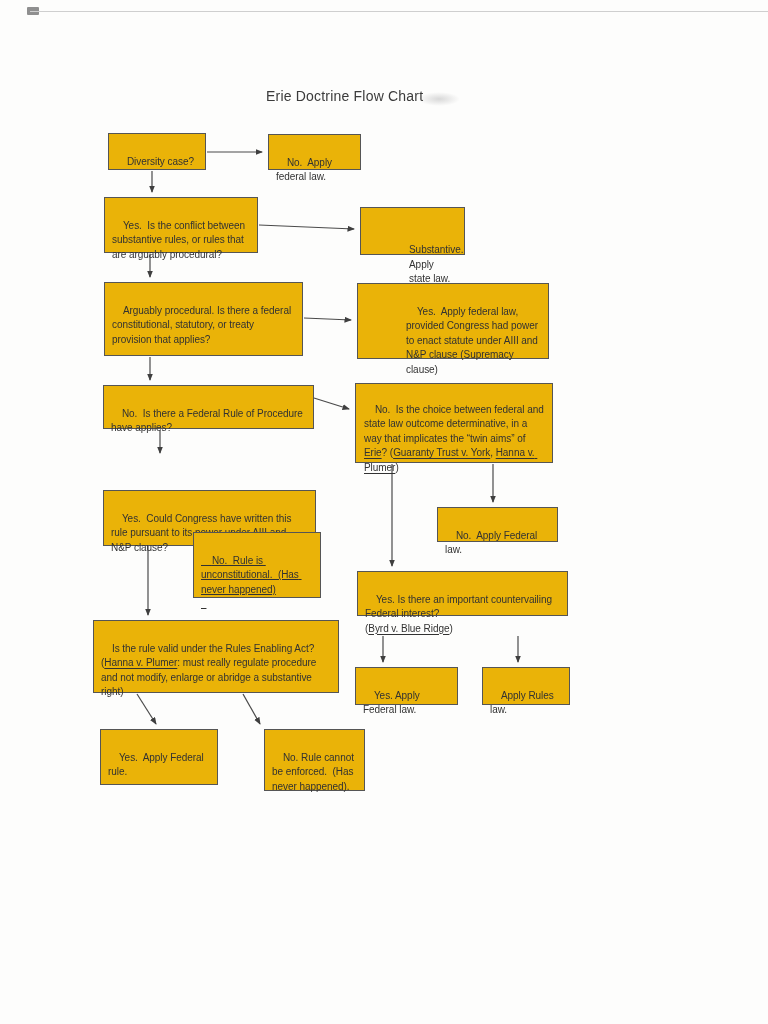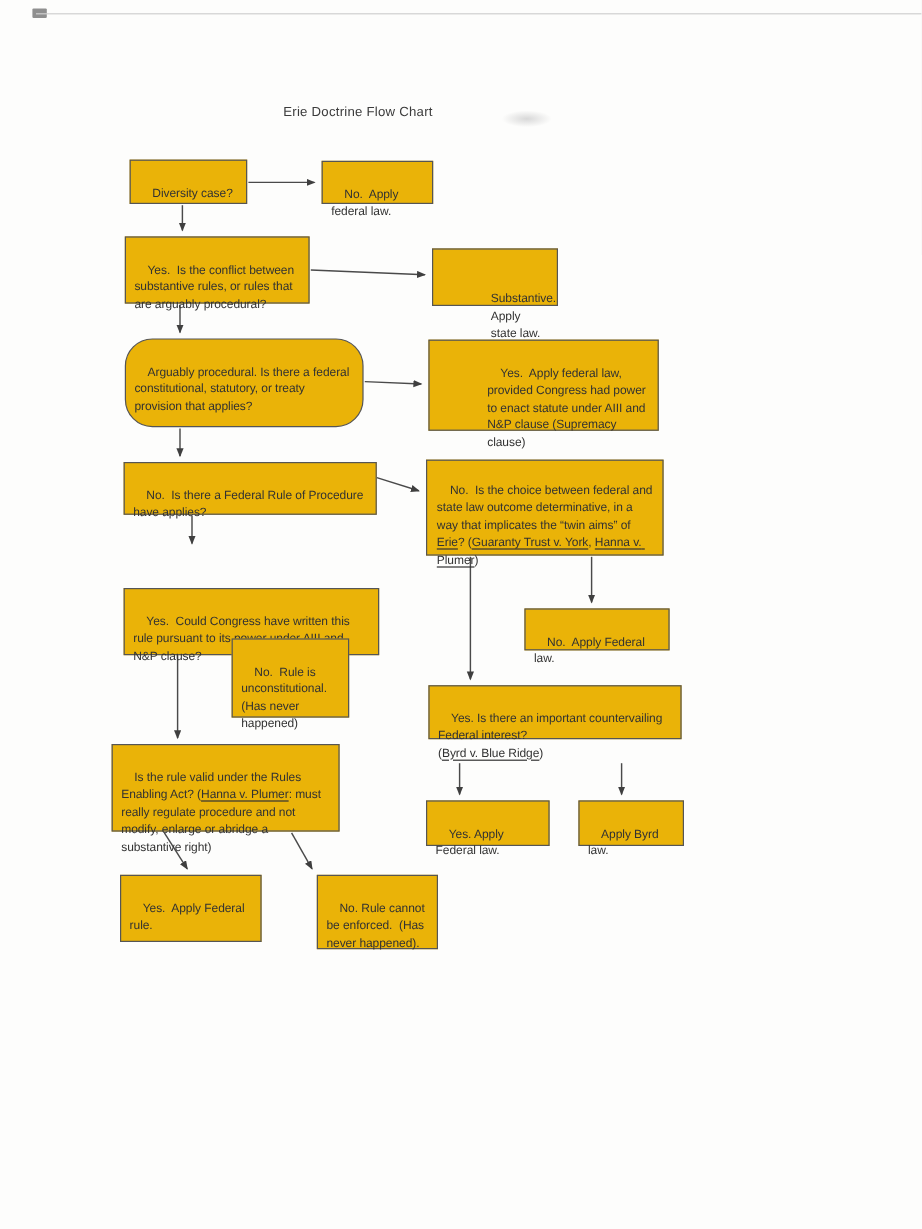--- a/index.html
+++ b/index.html
@@ -4,39 +4,39 @@
 <style>
   html,body{margin:0;padding:0;}
   body{background:#e9e9e9;font-family:"Liberation Sans",sans-serif;}
   .page{position:relative;width:768px;height:1024px;background:#fdfdfc;overflow:hidden;
         color:#333;}
   
   .scan-topline{position:absolute;left:30px;top:11px;width:738px;height:1px;background:#cfcfcf;}
   .scan-mark{position:absolute;left:27px;top:7px;width:12px;height:8px;background:#8f8f8f;border-radius:1px;}
   .scan-smudge{position:absolute;left:418px;top:92px;width:42px;height:14px;
                background:radial-gradient(ellipse at center,#d8d8d8 0%,rgba(253,253,252,0) 70%);}
-  .title{position:absolute;left:236px;top:88px;font-size:11px;color:#3b3b3b;letter-spacing:.2px;}
+  .title{position:absolute;left:266px;top:88px;font-size:14px;color:#3b3b3b;letter-spacing:.2px;}
   
   .node{position:absolute;box-sizing:border-box;border:1.5px solid #555;background:#eab308;
         padding:6px 7px;font-size:10px;line-height:1.45;color:#323232;white-space:pre-wrap;
         letter-spacing:-0.05px;}
   .u{text-decoration:underline;text-underline-offset:2px;}
   #n1 {left:108px;top:133px;width:98px; height:37px;}
   #n2 {left:268px;top:134px;width:93px; height:36px;}
   #n3 {left:104px;top:197px;width:154px;height:56px;}
   #n4 {left:360px;top:207px;width:105px;height:48px;padding-left:48px;}
-  #n5 {left:104px;top:282px;width:199px;height:74px;border-radius:23px;}
+  #n5 {left:104px;top:282px;width:199px;height:74px;}
   #n6 {left:357px;top:283px;width:192px;height:76px;padding-left:48px;}
   #n7 {left:103px;top:385px;width:211px;height:44px;}
   #n8 {left:355px;top:383px;width:198px;height:80px;padding:4px 8px;}
   #n9 {left:103px;top:458px;width:213px;height:56px;margin-top:32px;}
-  #n10{left:193px;top:532px;width:98px;height:66px;}
+  #n10{left:193px;top:532px;width:128px;height:66px;text-decoration:underline;}
   #n11{left:437px;top:507px;width:121px;height:35px;}
   #n12{left:357px;top:571px;width:211px;height:45px;}
-  #n13{left:93px; top:620px;width:190px;height:73px;}
+  #n13{left:93px; top:620px;width:246px;height:73px;}
   #n14{left:355px;top:667px;width:103px;height:38px;}
   #n15{left:482px;top:667px;width:88px; height:38px;}
   #n16{left:100px;top:729px;width:118px;height:56px;}
   #n17{left:264px;top:729px;width:101px;height:62px;}
   svg.arrows{position:absolute;left:0;top:0;width:768px;height:1024px;pointer-events:none;}
   svg.arrows line{stroke:#4a4a4a;stroke-width:1.2;}
 </style>
 </head>
 <body>
 
@@ -122,21 +122,21 @@
 
   <div class="node" id="n13">
     <span>Is the rule valid under the Rules Enabling Act? (</span><span class="u">Hanna v. Plumer</span><span>: must really regulate procedure and not modify, enlarge or abridge a substantive right)</span>
   </div>
 
   <div class="node" id="n14">
     <span>Yes. Apply Federal law.</span>
   </div>
 
   <div class="node" id="n15">
-    <span>Apply Byrd law.</span>
+    <span>Apply Rules law.</span>
   </div>
 
   <div class="node" id="n16">
     <span>Yes.  Apply Federal rule.</span>
   </div>
 
   <div class="node" id="n17">
     <span>No. Rule cannot be enforced.  (Has never happened).</span>
   </div>
 

